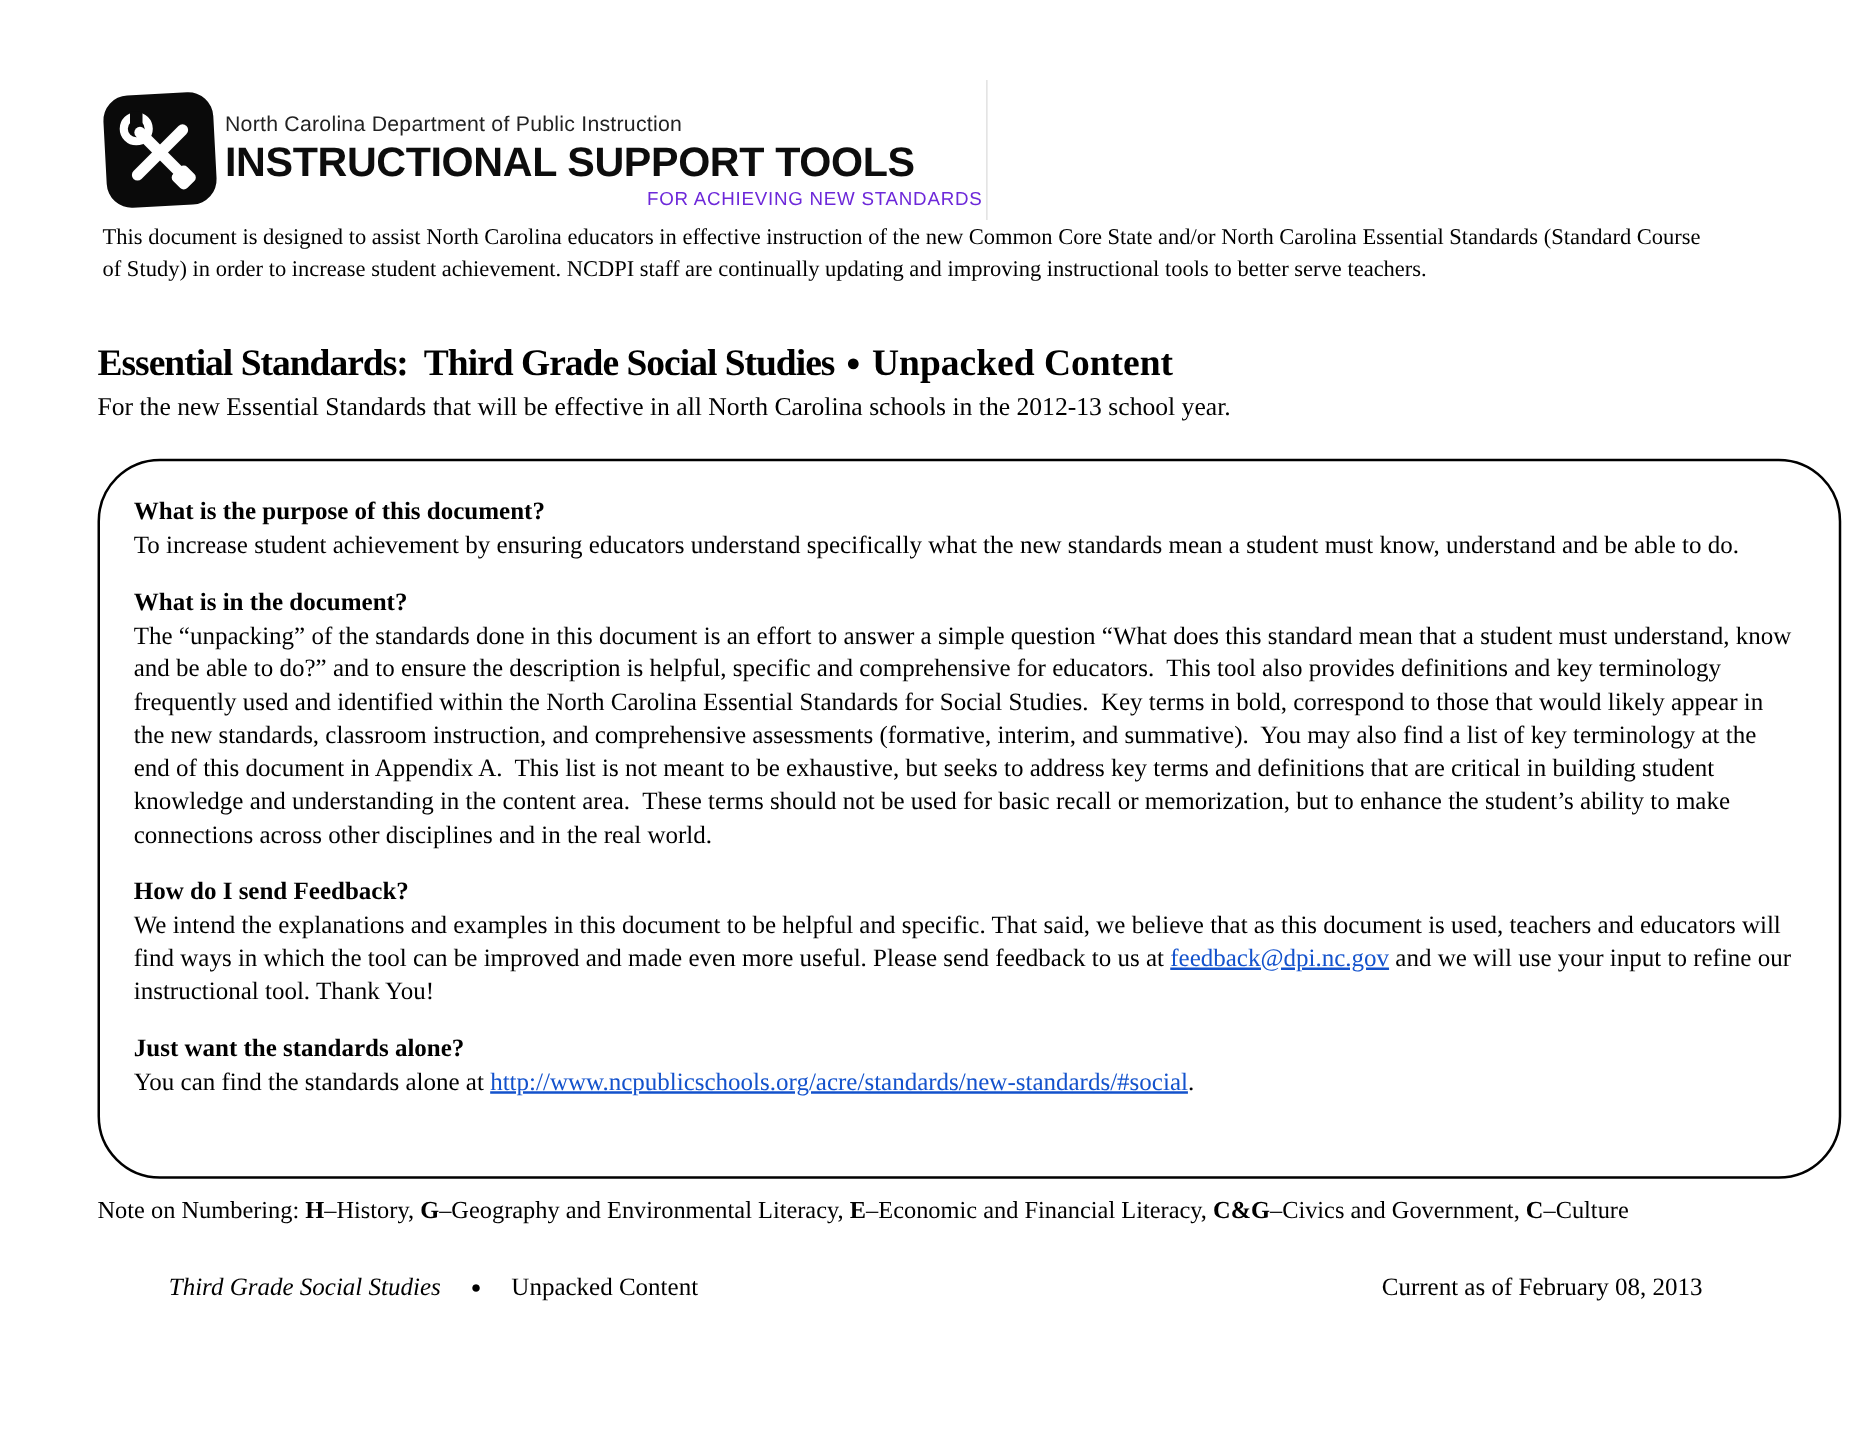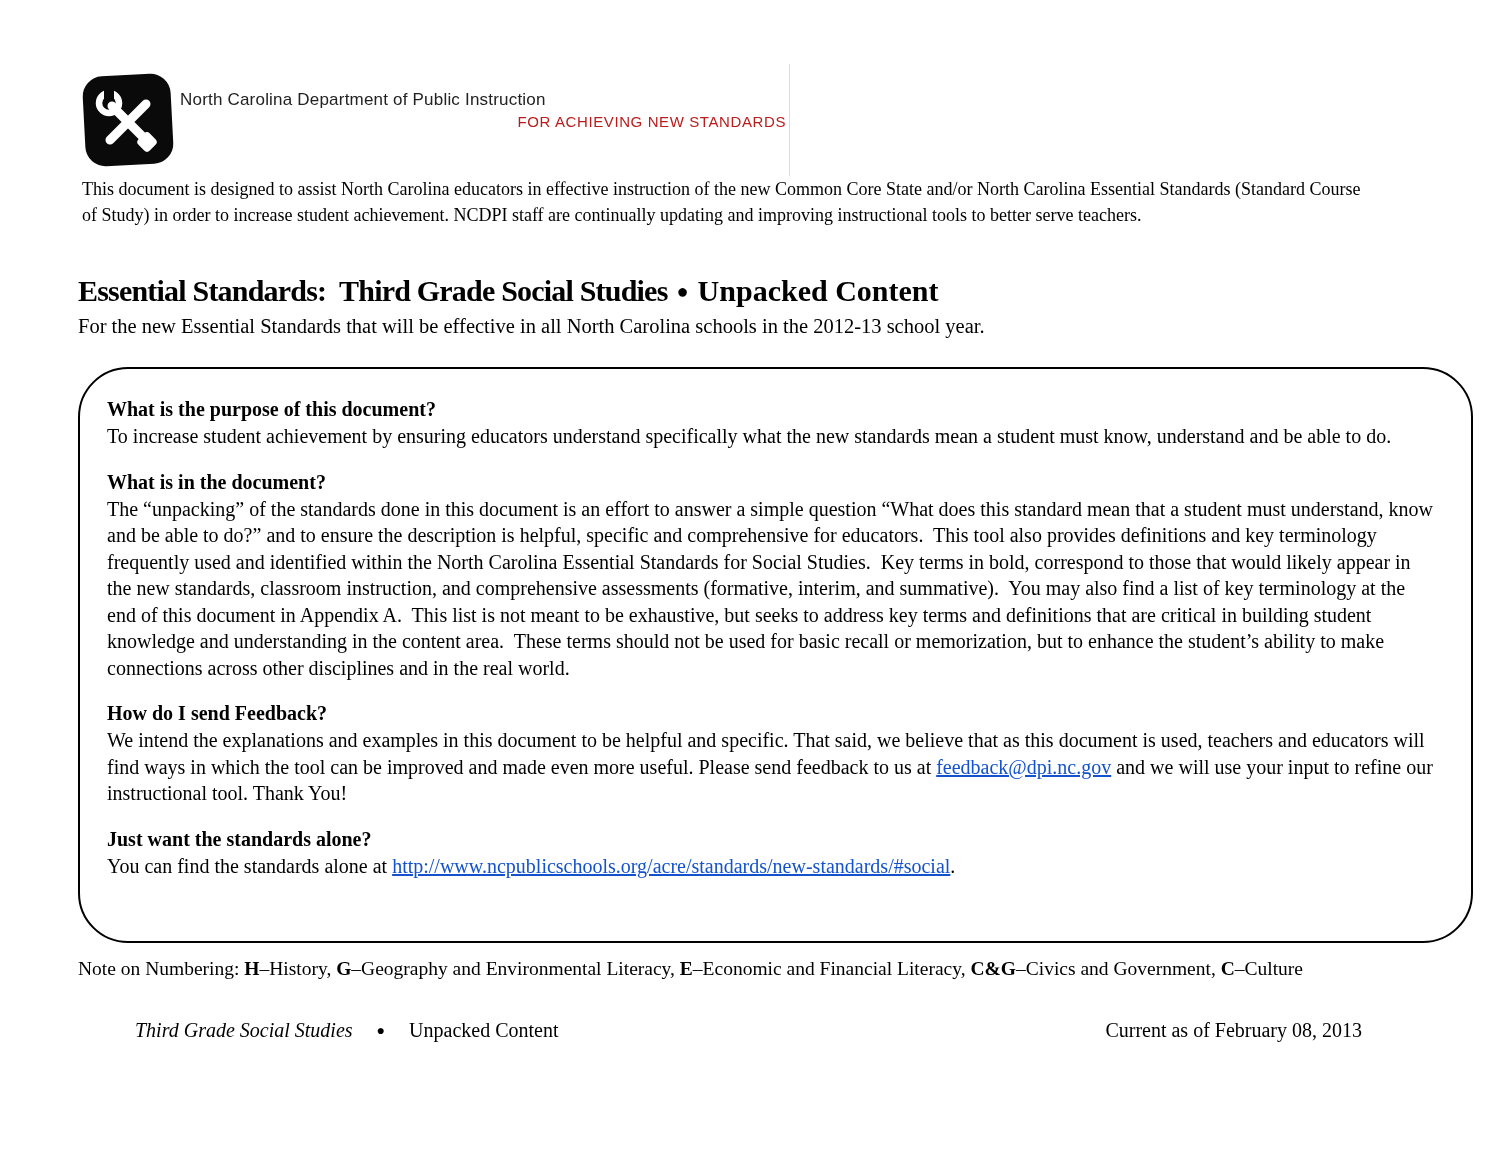--- a/index.html
+++ b/index.html
@@ -40,21 +40,21 @@
   .logo-title {
     font-size: 33px;
     font-weight: 800;
     letter-spacing: -0.3px;
     color: #0d0d0d;
     line-height: 1.05;
     white-space: nowrap;
   }
   .logo-subtitle {
     font-size: 15px;
-    color: #b91c1c;
+    color: #6d28d9;
     letter-spacing: 0.6px;
     text-align: right;
     margin-top: 3px;
   }
   .masthead-divider {
     position: absolute;
     left: 789px;
     top: 64px;
     width: 1px;
     height: 112px;
@@ -161,20 +161,21 @@
         <line x1="34" y1="38" x2="70" y2="74"></line>
         <line x1="32" y1="72" x2="68" y2="36"></line>
       </g>
       <circle cx="31" cy="35" r="10" fill="none" stroke="#ffffff" stroke-width="6.5"></circle>
       <rect x="26" y="21" width="10" height="10" fill="#0a0a0a"></rect>
       <rect x="61" y="66" width="16" height="16" rx="4" fill="#ffffff" transform="rotate(45 69 74)"></rect>
     </svg>
   </div>
   <div class="logo-text">
     <div class="logo-agency">North Carolina Department of Public Instruction</div>
+    <div class="logo-title">INSTRUCTIONAL SUPPORT TOOLS</div>
     <div class="logo-subtitle">FOR ACHIEVING NEW STANDARDS</div>
   </div>
   <div class="masthead-divider"></div>
 
   <p class="intro">This document is designed to assist North Carolina educators in effective instruction of the new Common Core State and/or North Carolina Essential Standards (Standard Course of Study) in order to increase student achievement. NCDPI staff are continually updating and improving instructional tools to better serve teachers.</p>
 
   <h1 class="heading"><span class="heading-main">Essential Standards:  Third Grade Social Studies</span><span class="heading-bullet">●</span><span>Unpacked Content</span></h1>
   <p class="subheading">For the new Essential Standards that will be effective in all North Carolina schools in the 2012-13 school year.</p>
 
   <div class="infobox">

